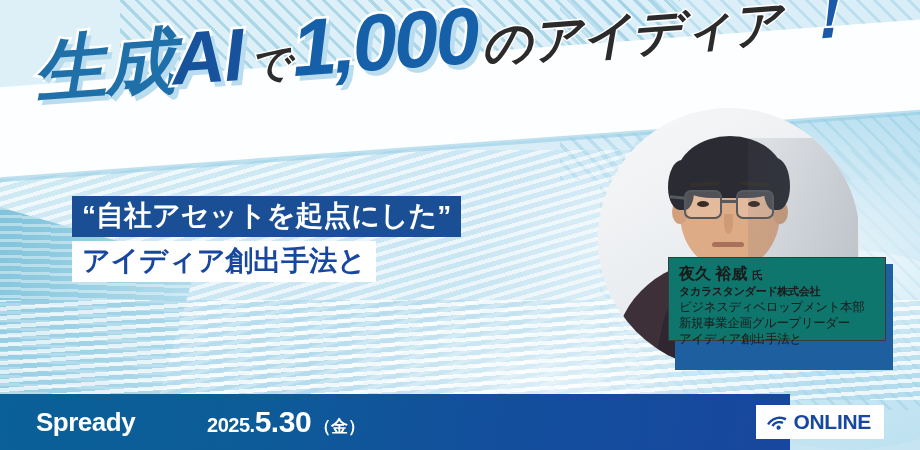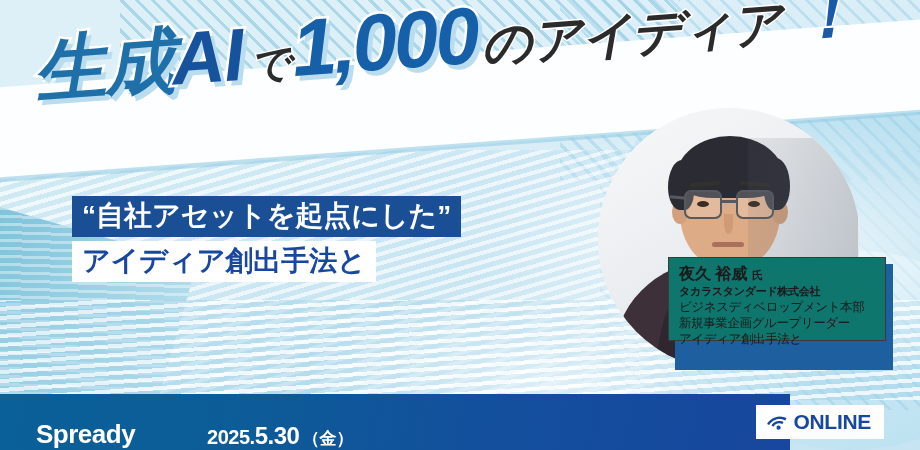--- a/index.html
+++ b/index.html
@@ -277,32 +277,32 @@
     line-height:1.25; margin-top:2px; letter-spacing:-0.3px;
   }
   .sp-line{
     font-size:12.5px; color:#1a1a1a; line-height:1.28; letter-spacing:-0.4px;
   }
 
   
   .bottombar{
     position:absolute; left:0; top:394px; width:790px; height:56px;
     background:linear-gradient(100deg,#0a6098 0%,#0c5d97 28%,#134f9d 62%,#17479e 100%);
-    display:flex; align-items:flex-end;
+    display:flex; align-items:center;
   }
   .brand{
     font-size:26px; font-weight:bold; color:#ffffff;
     margin-left:36px; letter-spacing:-0.5px;
   }
   .datetime{
     display:flex; align-items:baseline; color:#ffffff; margin-left:72px;
     font-weight:bold;
   }
   .dt-year{ font-size:20px; letter-spacing:-0.5px; }
-  .dt-md{ font-size:24px; letter-spacing:-0.5px; }
+  .dt-md{ font-size:30px; letter-spacing:-0.5px; }
   .dt-dow{ font-size:17px; margin:0 6px 0 3px; }
   .dt-time{ font-size:33px; letter-spacing:-0.5px; }
   .online{
     position:absolute; right:36px; top:405px;
     background:#ffffff; color:#17479e;
     height:34px; padding:0 13px 0 10px;
     display:flex; align-items:center; gap:5px;
     font-size:21px; font-weight:bold; letter-spacing:-0.3px;
   }
   .wifi{ display:block; transform:rotate(-16deg); }

